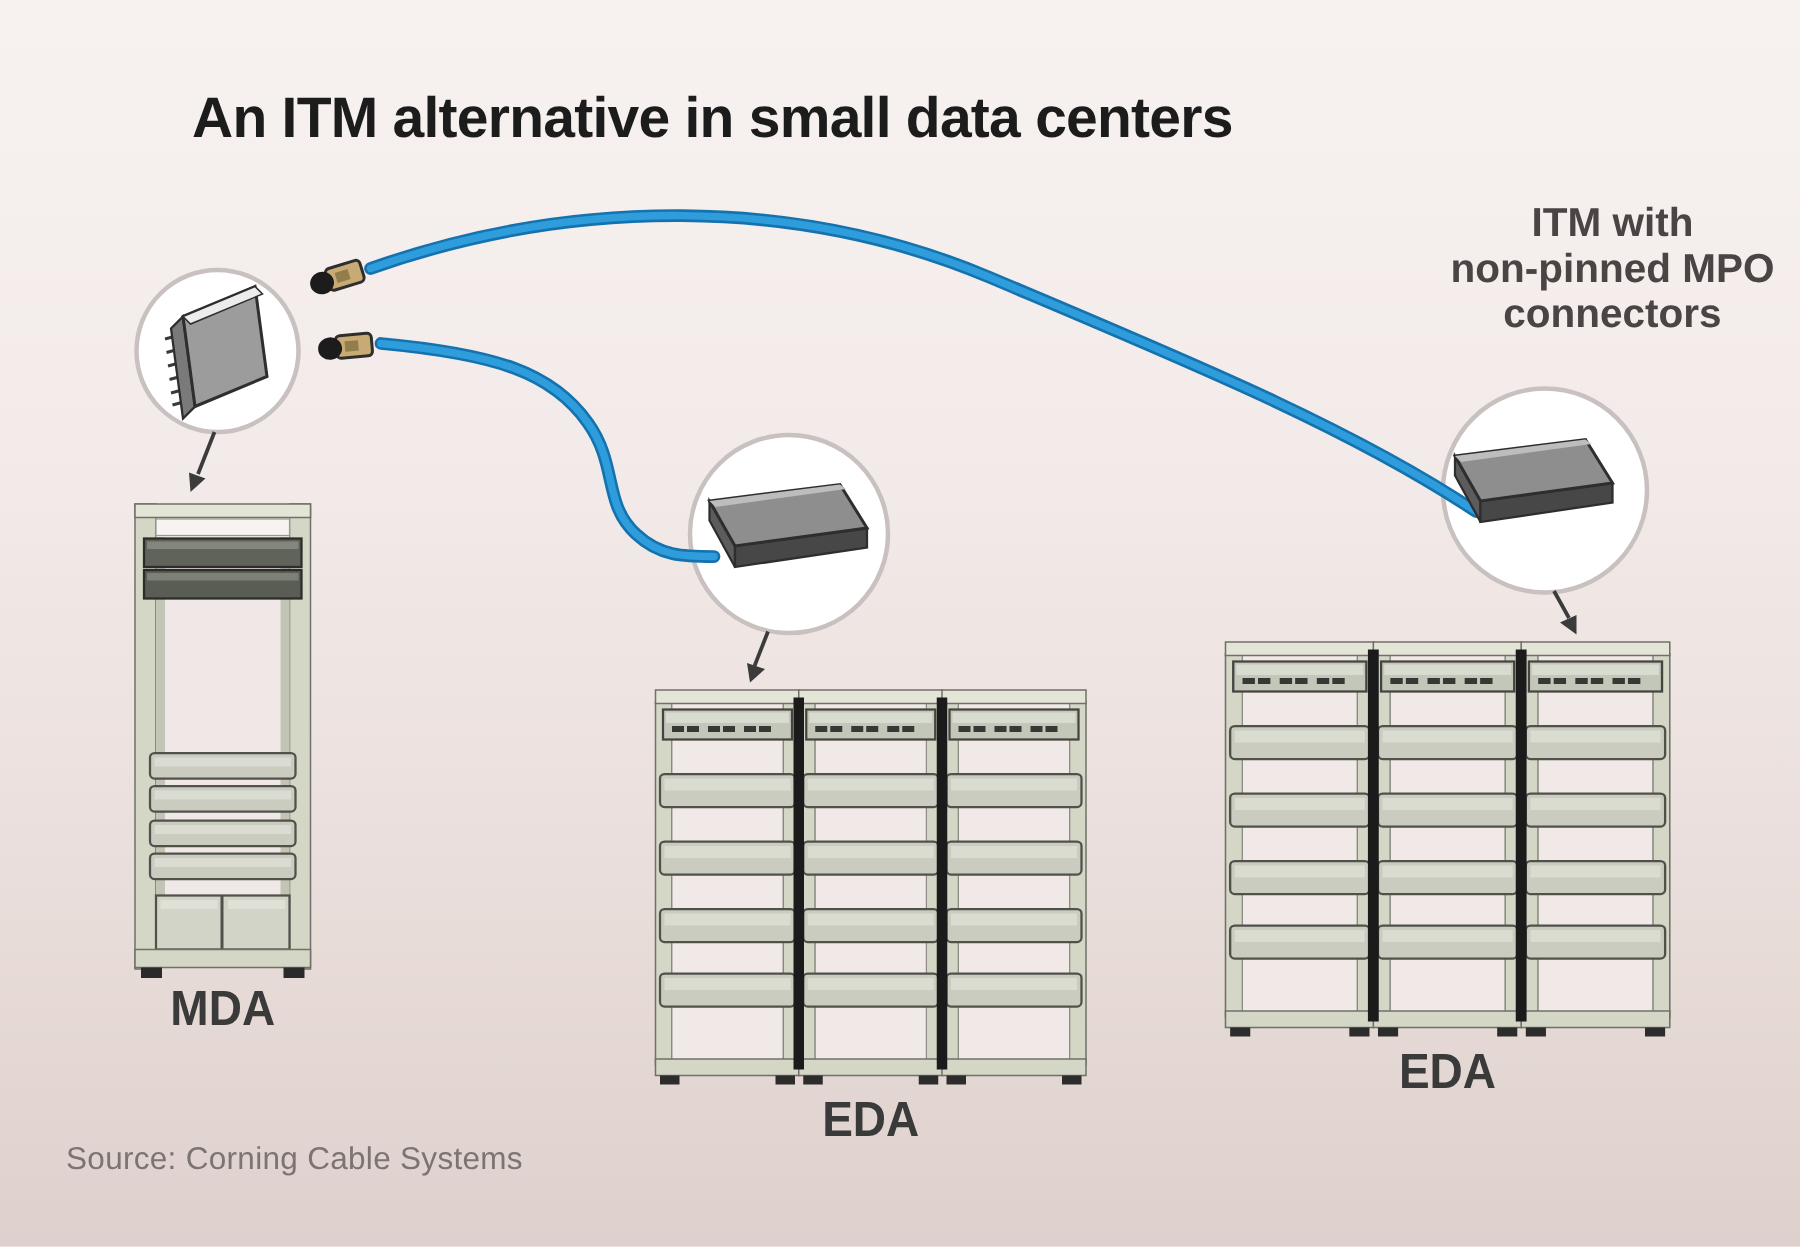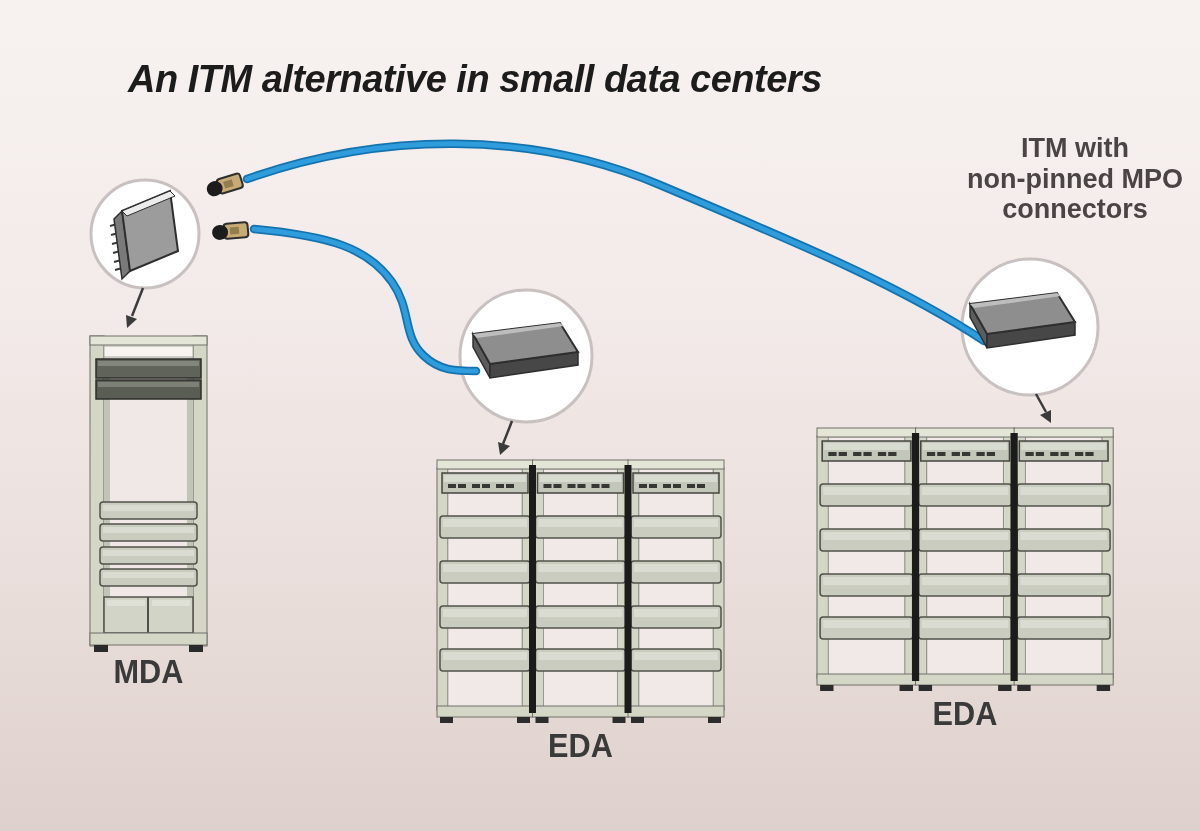--- a/index.html
+++ b/index.html
@@ -10,21 +10,21 @@
   }
   .stage{
     position:absolute;left:0;top:0;width:1200px;height:831px;
     background:linear-gradient(180deg,#f7f2f0 0%,#f3ebe9 35%,#eadفd 0); 
   }
   .stage{background:linear-gradient(180deg,#f7f2f0 0%,#f2eae8 40%,#e8dcd9 75%,#ddd0cd 100%);}
   .diagram-svg{position:absolute;left:0;top:0;}
   .txt{position:absolute;}
   .title{
     left:128px;top:58px;width:950px;
-    font-size:38px;font-weight:bold;color:#1c1c1c;letter-spacing:-.5px;font-style:italic;
+    font-size:38px;font-weight:bold;color:#1c1c1c;letter-spacing:-.5px;
   }
   .itm-note{
     left:948px;top:133px;width:254px;
     font-size:27px;font-weight:600;color:#4b4444;
     text-align:center;line-height:1.13;white-space:pre-line;
   }
   .rack-label{
     font-size:33px;font-weight:600;color:#3a3a3a;text-align:center;
     transform:scaleX(.93);
   }
@@ -184,13 +184,14 @@
     </g>
   </svg>
 
   <div class="txt title">An ITM alternative in small data centers</div>
   <div class="txt itm-note">ITM with
 non-pinned MPO
 connectors</div>
   <div class="txt rack-label label-mda">MDA</div>
   <div class="txt rack-label label-eda-mid">EDA</div>
   <div class="txt rack-label label-eda-right">EDA</div>
+  <div class="txt source">Source: Corning Cable Systems</div>
 </div>
 
 </body></html>

